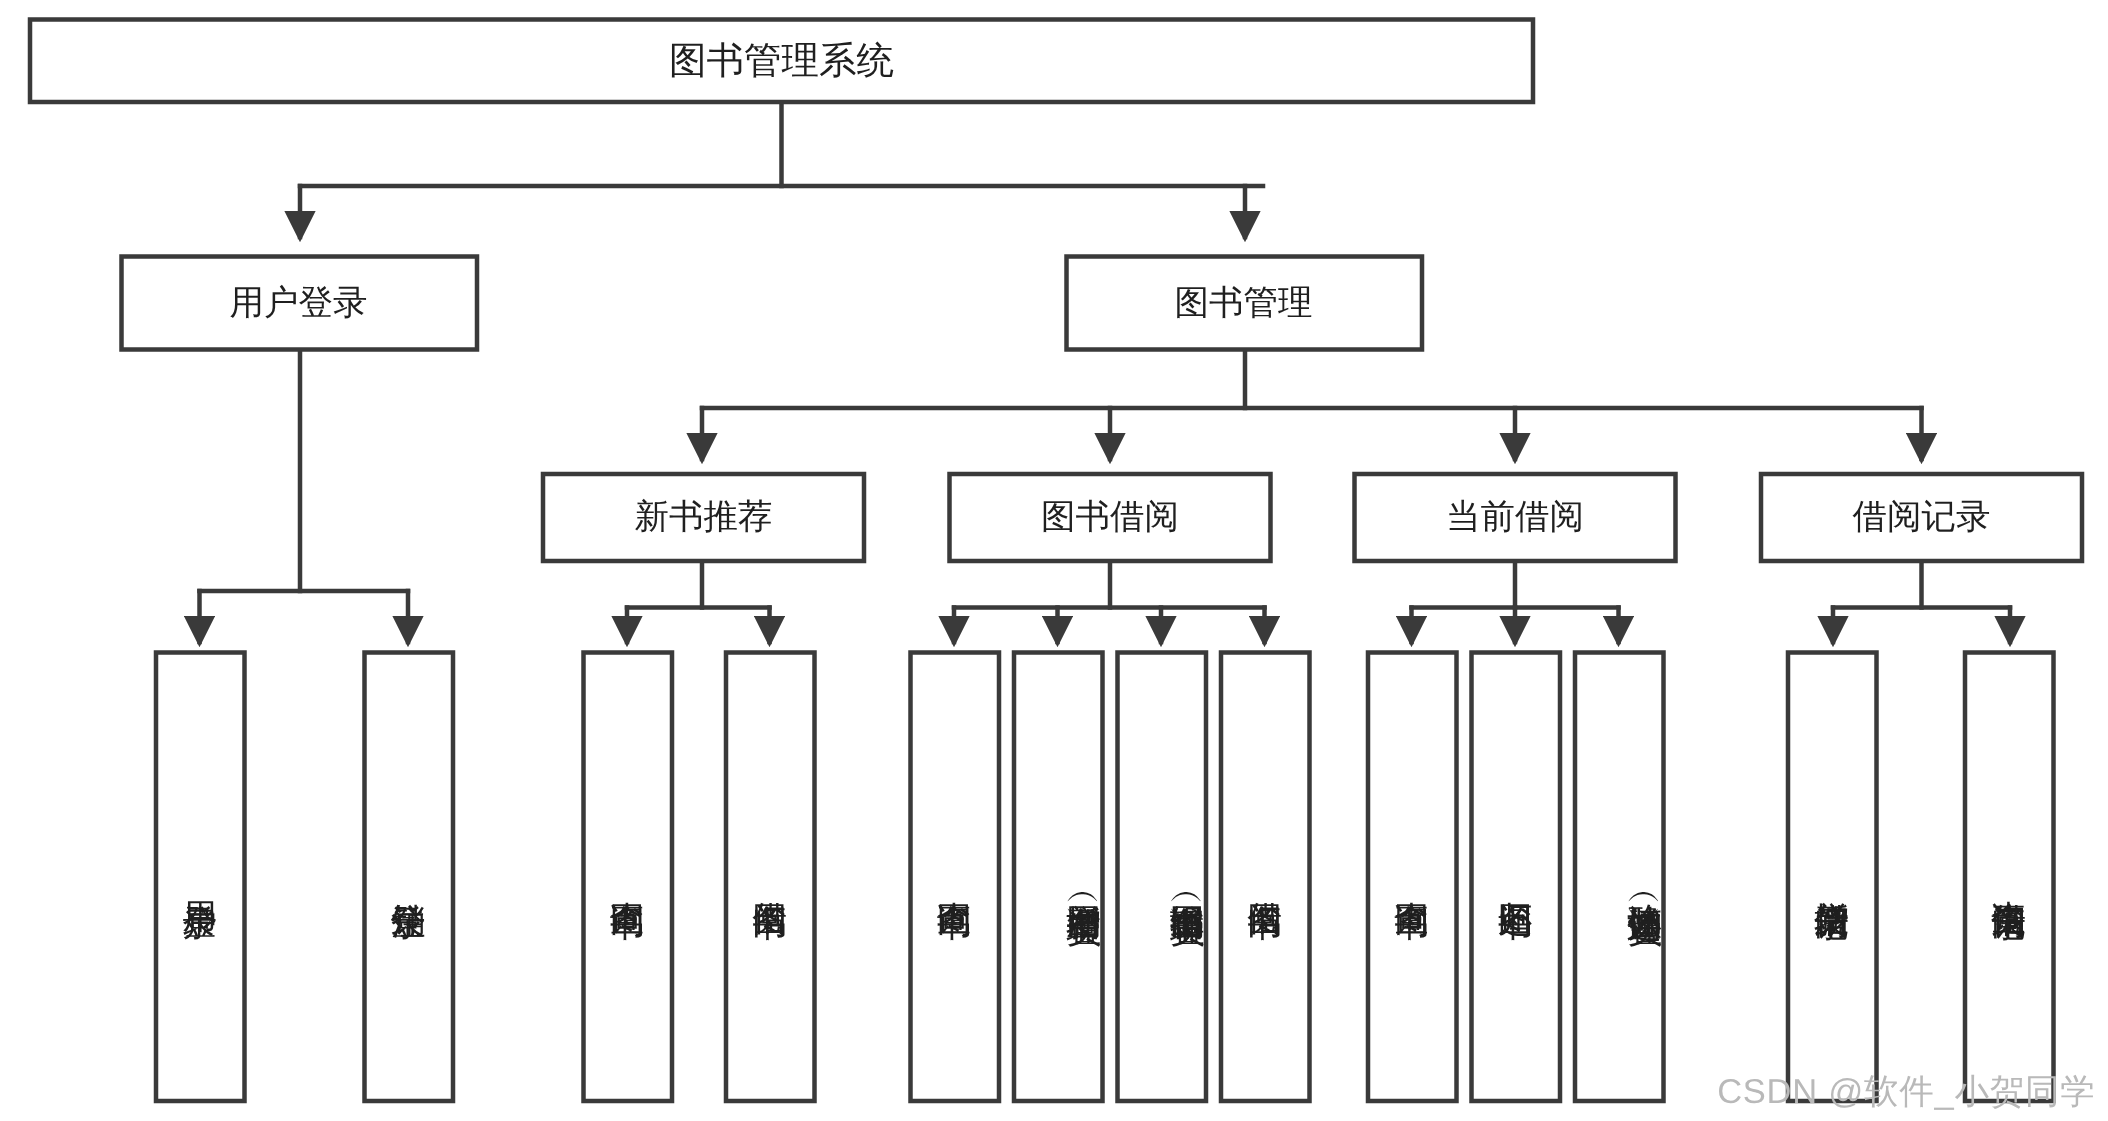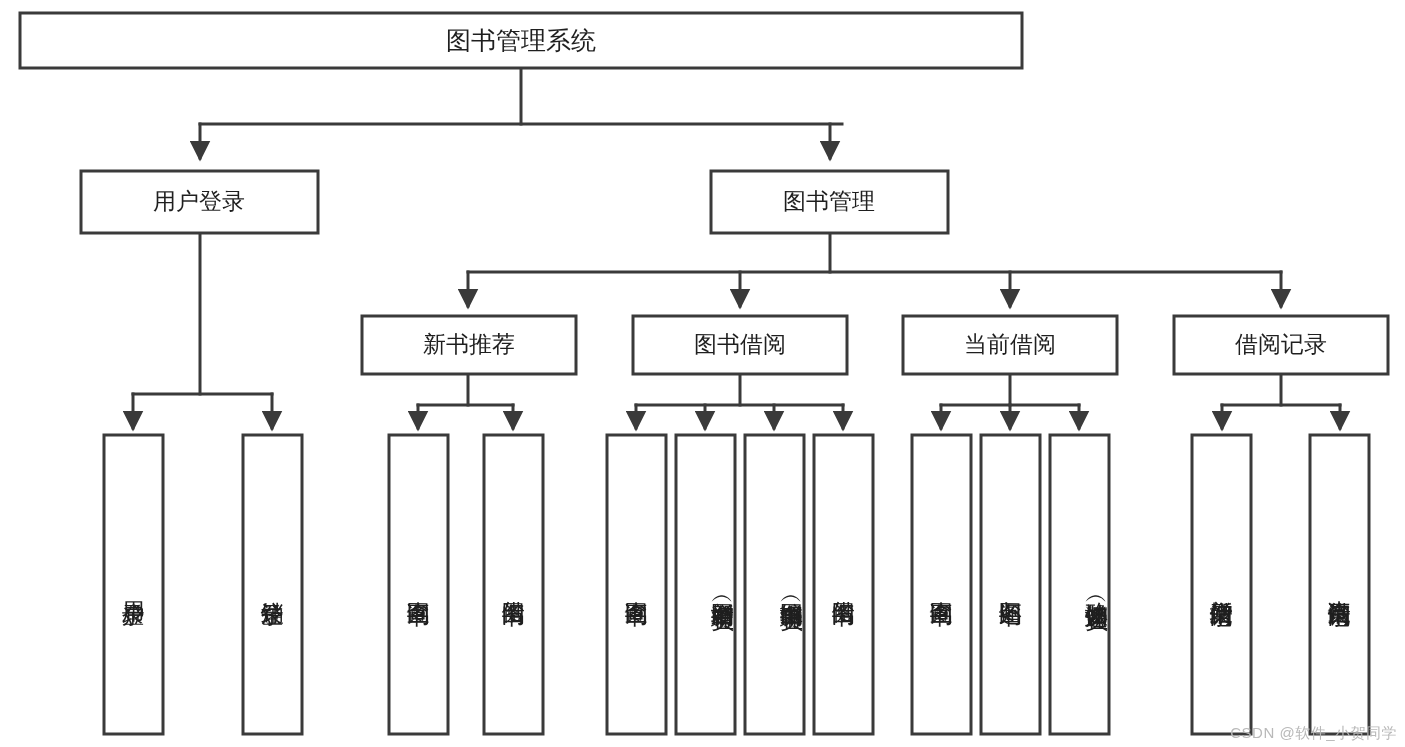--- a/index.html
+++ b/index.html
@@ -41,21 +41,21 @@
     white-space:nowrap;
     pointer-events:none;
   }
   .leaf-label.centered{align-items:center;}
 
   .watermark{
     position:absolute;
     right:8px;
     bottom:4px;
     font-family:"Liberation Sans","DejaVu Sans",sans-serif;
-    font-size:15px;
+    font-size:23px;
     color:#b9b9b9;
     letter-spacing:0.5px;
     white-space:nowrap;
   }
 </style>
 </head>
 <body>
 
 <div id="diagram-root">
 

